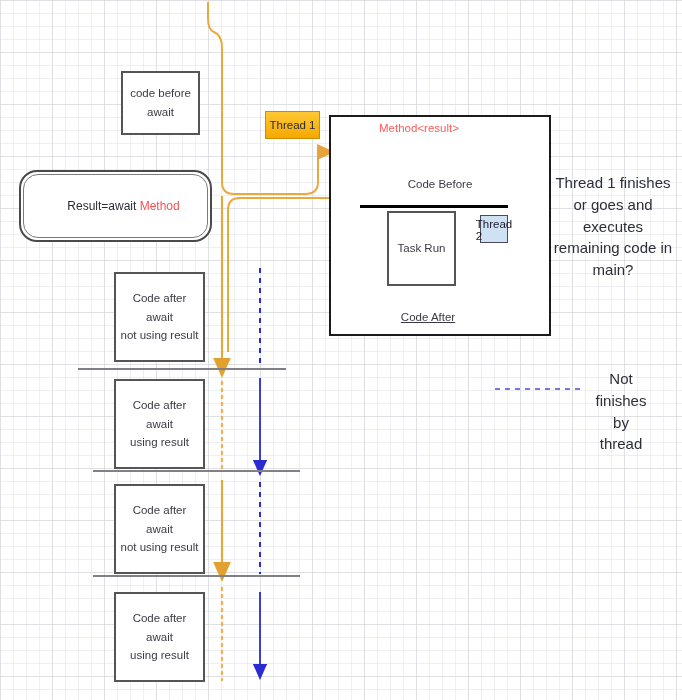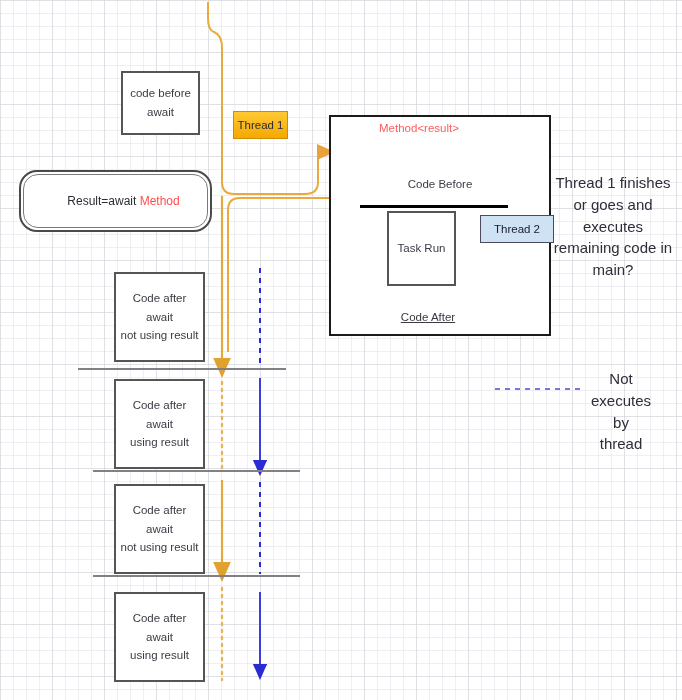--- a/index.html
+++ b/index.html
@@ -71,20 +71,21 @@
   .badge-thread1 {
     position: absolute;
     box-sizing: border-box;
     background: linear-gradient(#ffc935, #f5a800);
     border: 1px solid #cf8c00;
     color: #2b2b36;
     font-size: 11.5px;
     display: flex;
     align-items: center;
     justify-content: center;
+    margin-left: 32px;
   }
   .badge-thread2 {
     position: absolute;
     box-sizing: border-box;
     background: #cfe2f3;
     border: 1.5px solid #4a4a5a;
     color: #1a1a2e;
     font-size: 11.5px;
     display: flex;
     align-items: center;
@@ -171,21 +172,21 @@
     <path d="M 373,212 L 373,326" fill="none" stroke="#5a5ae0" stroke-width="2" marker-end="url(#arr-blue-soft)"></path>
 
     <path d="M 495,389 L 580,389" fill="none" stroke="#4a4ad0" stroke-width="1.6" stroke-dasharray="5,5"></path>
   </svg>
 
   <div class="box box-plain" style="left:121px; top:71px; width:79px; height:64px;">
     <span style="white-space:pre-line;">code before
 await</span>
   </div>
 
-  <div class="rounded-double" style="left:19px; top:170px; width:193px; height:62px;padding-left:16px;">
+  <div class="rounded-double" style="left:19px; top:170px; width:193px; height:72px;padding-left:16px;">
     <span>
       <span>Result=await </span><span class="kw-red">Method</span>
     </span>
   </div>
 
   <div class="badge-thread1" style="left:233px; top:111px; width:55px; height:28px;">
     <span>Thread 1</span>
   </div>
 
   <div class="bigbox" style="left:329px; top:115px; width:222px; height:221px;"></div>
@@ -193,29 +194,29 @@
   <div class="lbl-red" style="left:329px; top:122px; width:180px;">Method&lt;result&gt;</div>
 
   <div class="lbl" style="left:345px; top:176px; width:190px;">Code Before</div>
 
   <div class="blackline" style="left:360px; top:205px; width:148px;"></div>
 
   <div class="box box-plain" style="left:387px; top:211px; width:69px; height:75px;">
     <span>Task Run</span>
   </div>
 
-  <div class="badge-thread2" style="left:480px; top:215px; width:74px; height:28px;">
+  <div class="badge-thread2" style="left:480px; top:215px; width:28px; height:28px;align-items:flex-end;">
     <span>Thread 2</span>
   </div>
 
   <div class="lbl" style="left:358px; top:309px; width:140px;text-decoration:underline;">Code After</div>
 
   <div class="note" style="left:553px; top:172px; width:120px;">Thread 1 finishes or goes and executes remaining code in main?</div>
 
-  <div class="note" style="left:590px; top:368px; width:62px;">Not executes by thread</div>
+  <div class="note" style="left:590px; top:368px; width:62px;">Not finishes by thread</div>
 
   <div class="sep" style="left:78px; top:368px; width:208px;"></div>
   <div class="sep" style="left:93px; top:470px; width:207px;"></div>
   <div class="sep" style="left:93px; top:575px; width:207px;"></div>
 
   <div class="box box-plain" style="left:114px; top:272px; width:91px; height:90px;">
     <span style="white-space:pre-line;">Code after await
 not using result</span>
   </div>
 

